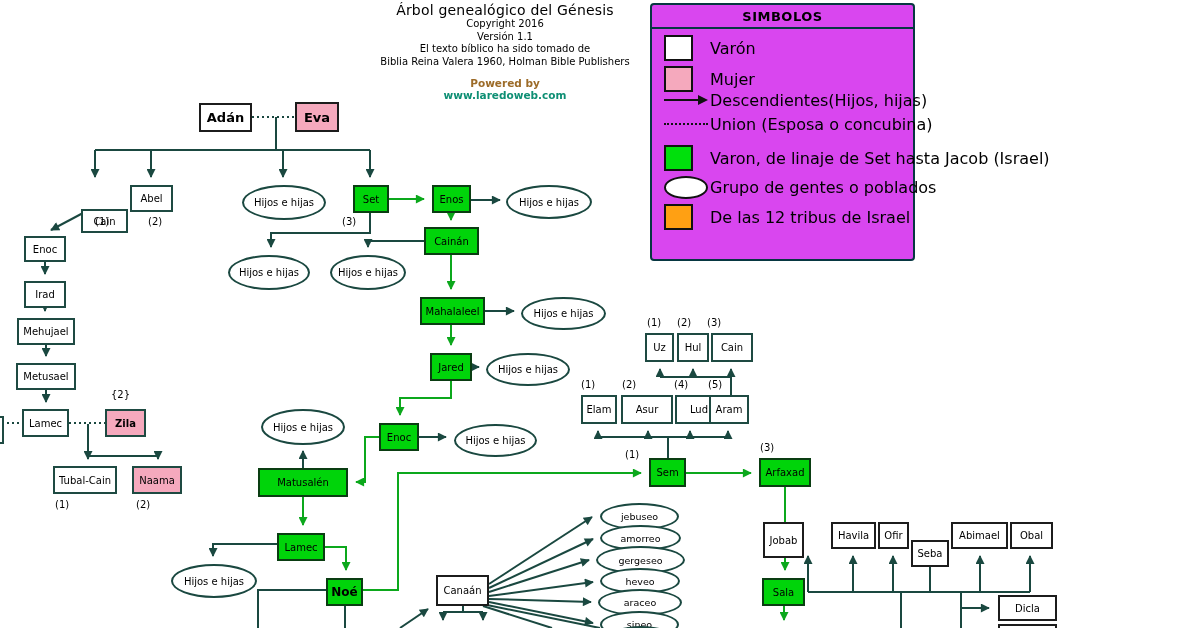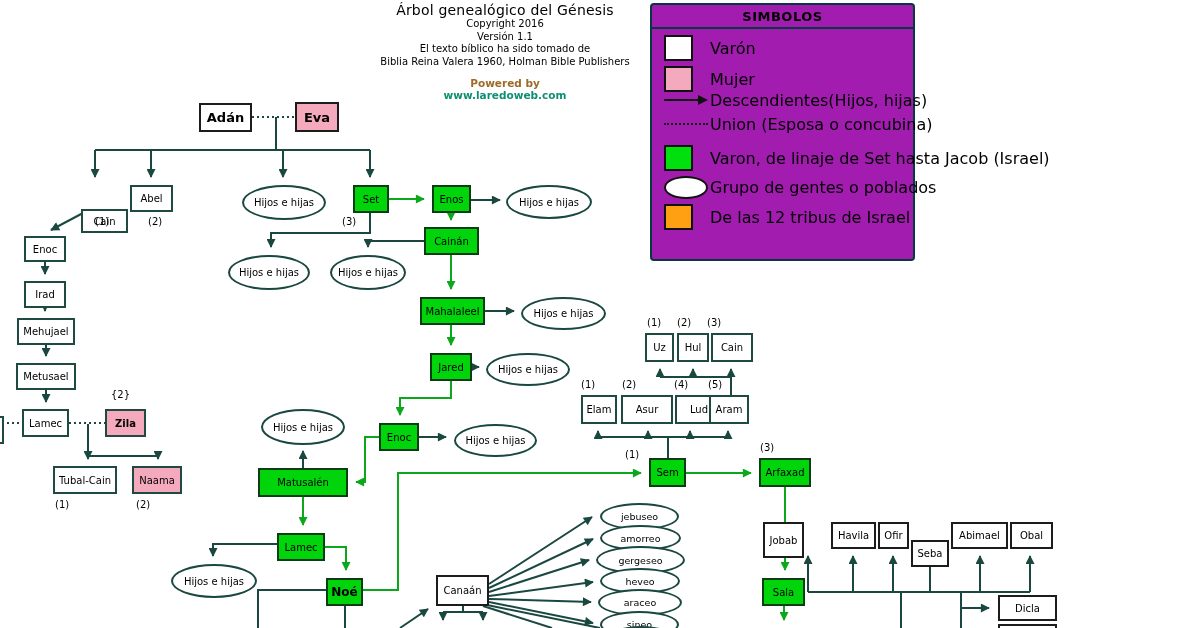--- a/index.html
+++ b/index.html
@@ -17,21 +17,21 @@
            background:#fff;border:2px solid #1a4840;border-radius:50%;font-size:10px;white-space:nowrap;box-sizing:border-box;}
   .small-e{font-size:9.5px;z-index:4;}
   .num{position:absolute;z-index:3;font-size:10px;white-space:nowrap;}
   
   .hdr{position:absolute;left:300px;top:2px;width:410px;text-align:center;z-index:2;}
   .hdr .t{font-size:14px;letter-spacing:.2px;}
   .hdr .s{font-size:10px;line-height:12.5px;}
   .hdr .pw{margin-top:9px;font-size:10.5px;font-weight:bold;color:#9C6B28;}
   .hdr .ww{font-size:10.5px;font-weight:bold;color:#0E8F74;}
   
-  .legend{position:absolute;left:650px;top:3px;width:265px;height:258px;background:#a21caf;
+  .legend{position:absolute;left:650px;top:3px;width:265px;height:258px;background:#d946ef;
           border:2px solid #073741;border-radius:4px;z-index:5;box-sizing:border-box;}
   .legend .lt{text-align:center;font-weight:bold;font-size:13px;padding-top:4px;letter-spacing:.5px;}
   .legend .div{position:absolute;left:0;top:22px;width:100%;border-bottom:2px solid #073741;}
   .lrow{position:absolute;left:12px;display:flex;align-items:center;}
   .lrow .lbl{position:absolute;left:46px;font-size:16px;white-space:nowrap;}
   .sw{box-sizing:border-box;}
   .sw.sq{width:29px;height:26px;border:2px solid #111;background:#fff;}
   .sw.pk{background:#F5A9BD;}
   .sw.gr{background:#00E00C;}
   .sw.or{background:#FFA013;}

